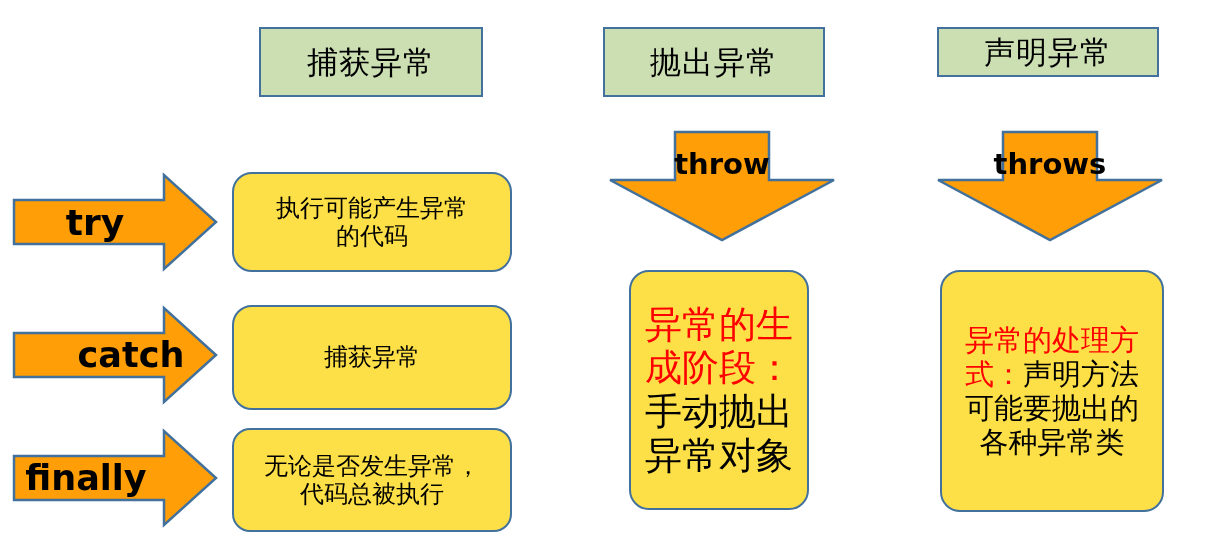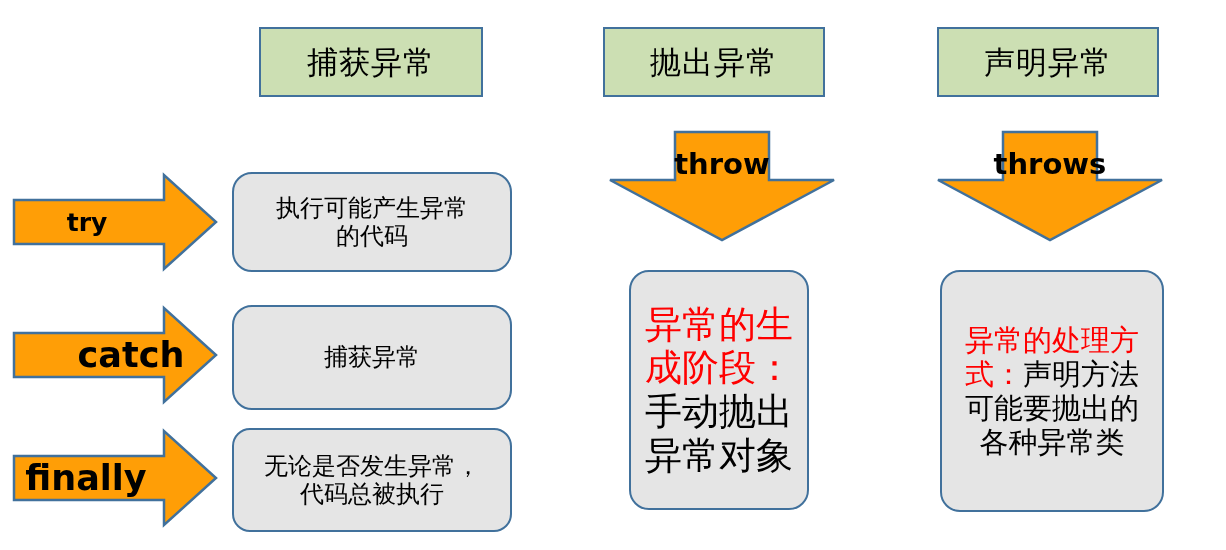--- a/index.html
+++ b/index.html
@@ -32,21 +32,21 @@
     font-size: 31px;
     line-height: 1.1;
     letter-spacing: 1px;
     white-space: nowrap;
   }
 
   
   .rbox {
     position: absolute;
     box-sizing: border-box;
-    background: #e5e5e5;
+    background: #fde047;
     border: 2.5px solid #41719c;
     border-radius: 20px;
     display: flex;
     align-items: center;
     justify-content: center;
     text-align: center;
     color: #000000;
     font-family: "DejaVu Serif", "Liberation Serif", serif;
     line-height: 1.18;
   }
@@ -96,30 +96,30 @@
 <div id="canvas">
 
   <div class="hdr-box" style="left:259px; top:27px; width:224px; height:70px;">
     <span>捕获异常</span>
   </div>
 
   <div class="hdr-box" style="left:603px; top:27px; width:222px; height:70px;">
     <span>抛出异常</span>
   </div>
 
-  <div class="hdr-box" style="left:937px; top:27px; width:222px; height:70px;">
+  <div class="hdr-box" style="left:937px; top:27px; width:222px; height:50px;">
     <span>声明异常</span>
   </div>
 
   <div class="arrow-right" style="left:12px; top:172px; width:206px; height:100px;">
     <svg viewBox="0 0 206 100" preserveAspectRatio="none">
       <polygon points="2,28 152,28 152,3 204,50 152,97 152,72 2,72" fill="#ff9e06" stroke="#41719c" stroke-width="2.5" stroke-linejoin="miter"></polygon>
     </svg>
   </div>
-  <div class="arrow-label" style="left:12px; top:186px; width:150px; height:72px; font-size:25px;">try</div>
+  <div class="arrow-label" style="left:12px; top:186px; width:150px; height:72px; font-size:36px;padding-left:8px;">try</div>
 
   <div class="rbox" style="left:232px; top:172px; width:280px; height:100px; font-size:24px;">
     <div class="inner">
       <div>执行可能产生异常</div>
       <div>的代码</div>
     </div>
   </div>
 
   <div class="arrow-right" style="left:12px; top:305px; width:206px; height:100px;">
     <svg viewBox="0 0 206 100" preserveAspectRatio="none">

